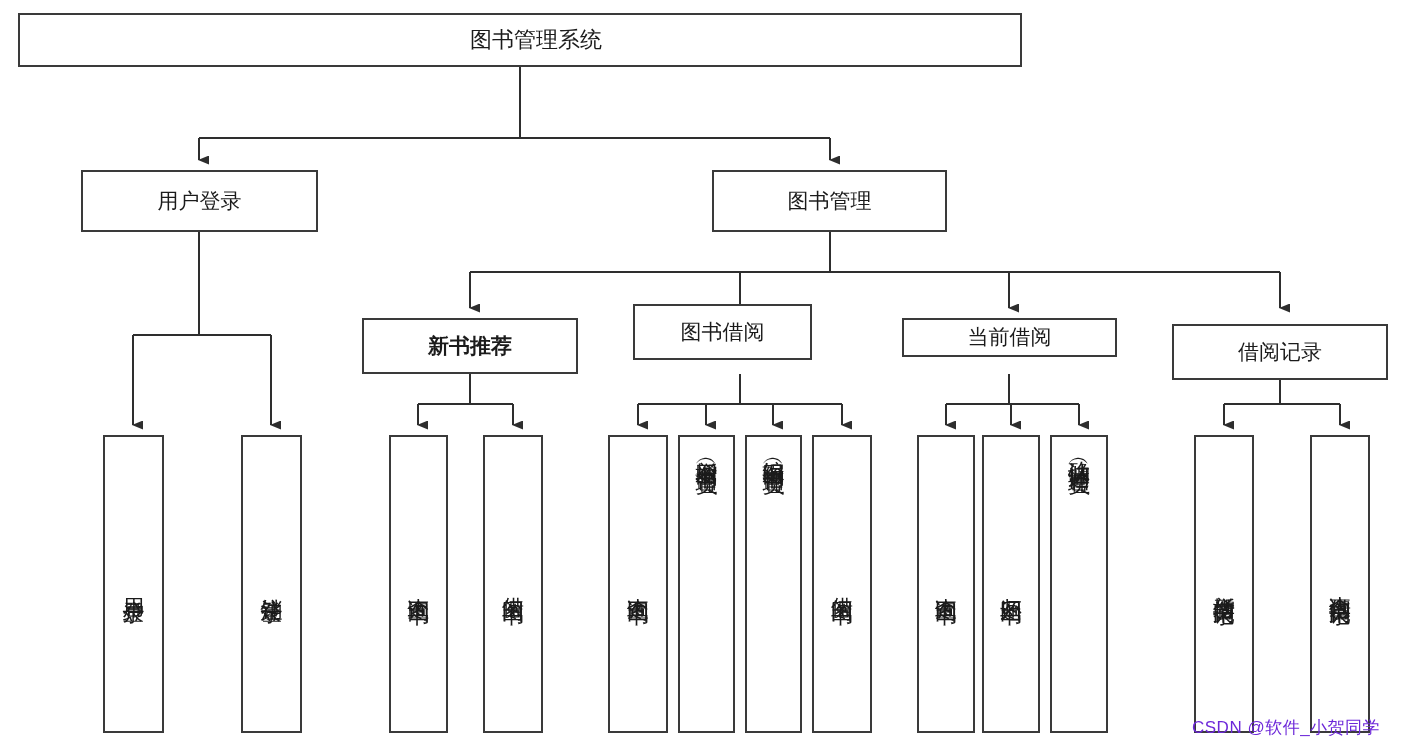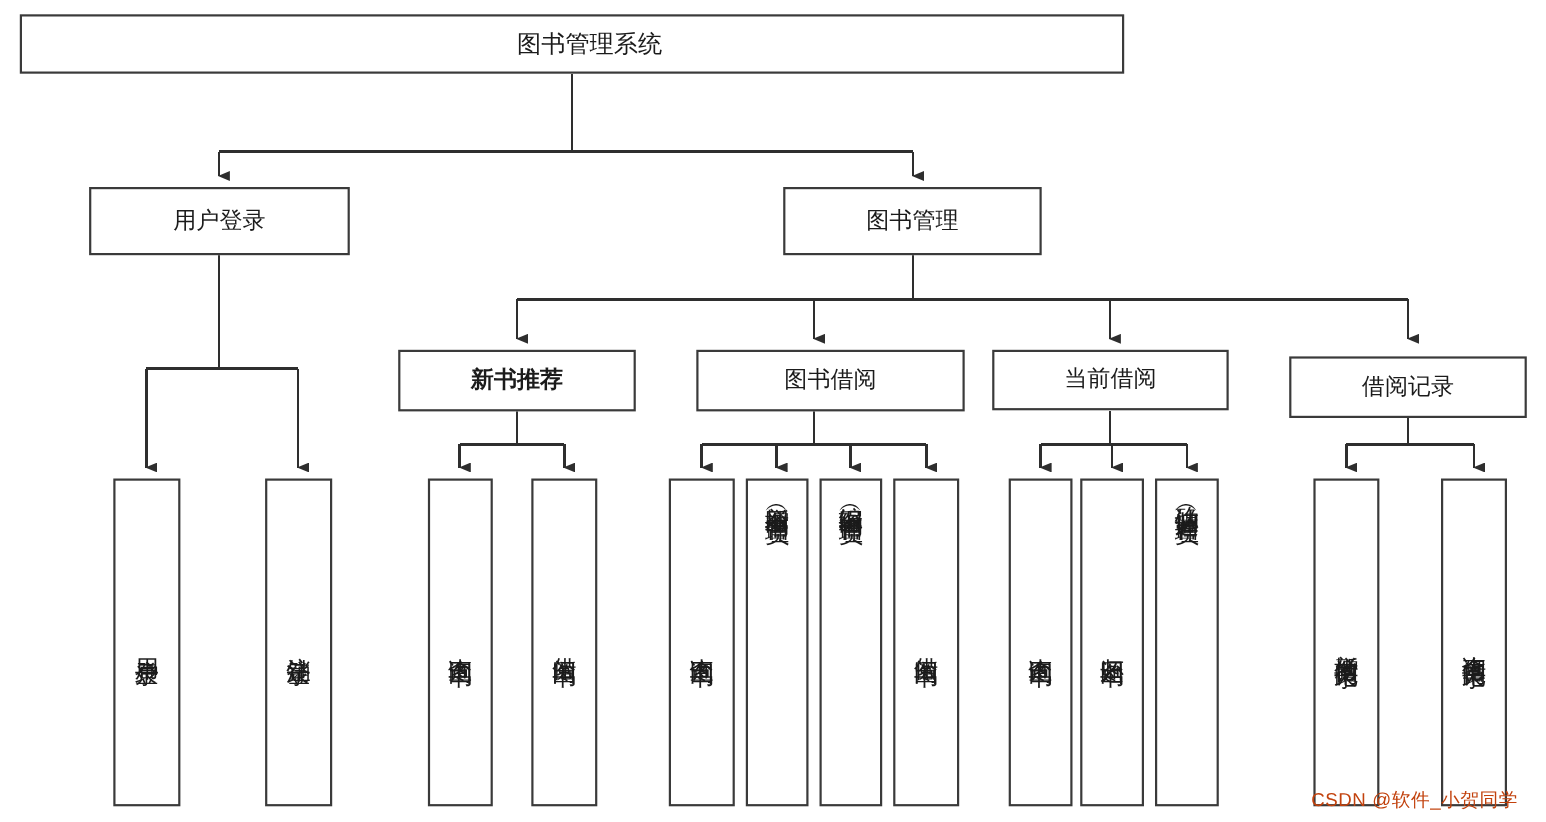--- a/index.html
+++ b/index.html
@@ -137,24 +137,24 @@
   <div class="node horizontal" style="left: 81px; top: 170px; width: 237px; height: 62px; border-color: rgb(58, 58, 58); color: rgb(27, 27, 27);">
     <span class="node-label">用户登录</span>
   </div>
   <div class="node horizontal" style="left: 712px; top: 170px; width: 235px; height: 62px; border-color: rgb(58, 58, 58); color: rgb(27, 27, 27);">
     <span class="node-label">图书管理</span>
   </div>
 
   <div class="node horizontal" style="left: 362px; top: 318px; width: 216px; height: 56px; border-color: rgb(58, 58, 58); color: rgb(27, 27, 27); font-weight: bold;">
     <span class="node-label">新书推荐</span>
   </div>
-  <div class="node horizontal" style="left: 633px; top: 318px; width: 244px; height: 56px; border-color: rgb(58, 58, 58); color: rgb(27, 27, 27);">
+  <div class="node horizontal" style="left: 633px; top: 304px; width: 179px; height: 56px; border-color: rgb(58, 58, 58); color: rgb(27, 27, 27);">
     <span class="node-label">图书借阅</span>
   </div>
-  <div class="node horizontal" style="left: 902px; top: 318px; width: 215px; height: 55px; border-color: rgb(58, 58, 58); color: rgb(27, 27, 27);">
+  <div class="node horizontal" style="left: 902px; top: 318px; width: 215px; height: 39px; border-color: rgb(58, 58, 58); color: rgb(27, 27, 27);">
     <span class="node-label">当前借阅</span>
   </div>
   <div class="node horizontal" style="left: 1172px; top: 324px; width: 216px; height: 56px; border-color: rgb(58, 58, 58); color: rgb(27, 27, 27);">
     <span class="node-label">借阅记录</span>
   </div>
 
   <div class="node vertical centered" style="left: 103px; top: 435px; width: 61px; height: 298px; border-color: rgb(58, 58, 58); color: rgb(27, 27, 27);">
     <span class="node-label">用户登录</span>
   </div>
   <div class="node vertical centered" style="left: 241px; top: 435px; width: 61px; height: 298px; border-color: rgb(58, 58, 58); color: rgb(27, 27, 27);">
@@ -187,15 +187,15 @@
   <div class="node vertical" style="left: 1050px; top: 435px; width: 58px; height: 298px; border-color: rgb(58, 58, 58); color: rgb(27, 27, 27);">
     <span class="node-label">确认归还（管理员）</span>
   </div>
   <div class="node vertical centered" style="left: 1194px; top: 435px; width: 60px; height: 298px; border-color: rgb(58, 58, 58); color: rgb(27, 27, 27);">
     <span class="node-label">新增借阅记录</span>
   </div>
   <div class="node vertical centered" style="left: 1310px; top: 435px; width: 60px; height: 298px; border-color: rgb(58, 58, 58); color: rgb(27, 27, 27);">
     <span class="node-label">查询借阅记录</span>
   </div>
 
-  <div id="watermark" style="left: 1192px; top: 716px; color: #c2410c;">CSDN @软件_小贺同学</div>
+  <div id="watermark" style="left: 1192px; top: 716px; color: #6d28d9;">CSDN @软件_小贺同学</div>
 
 </div>
 
 </body></html>

